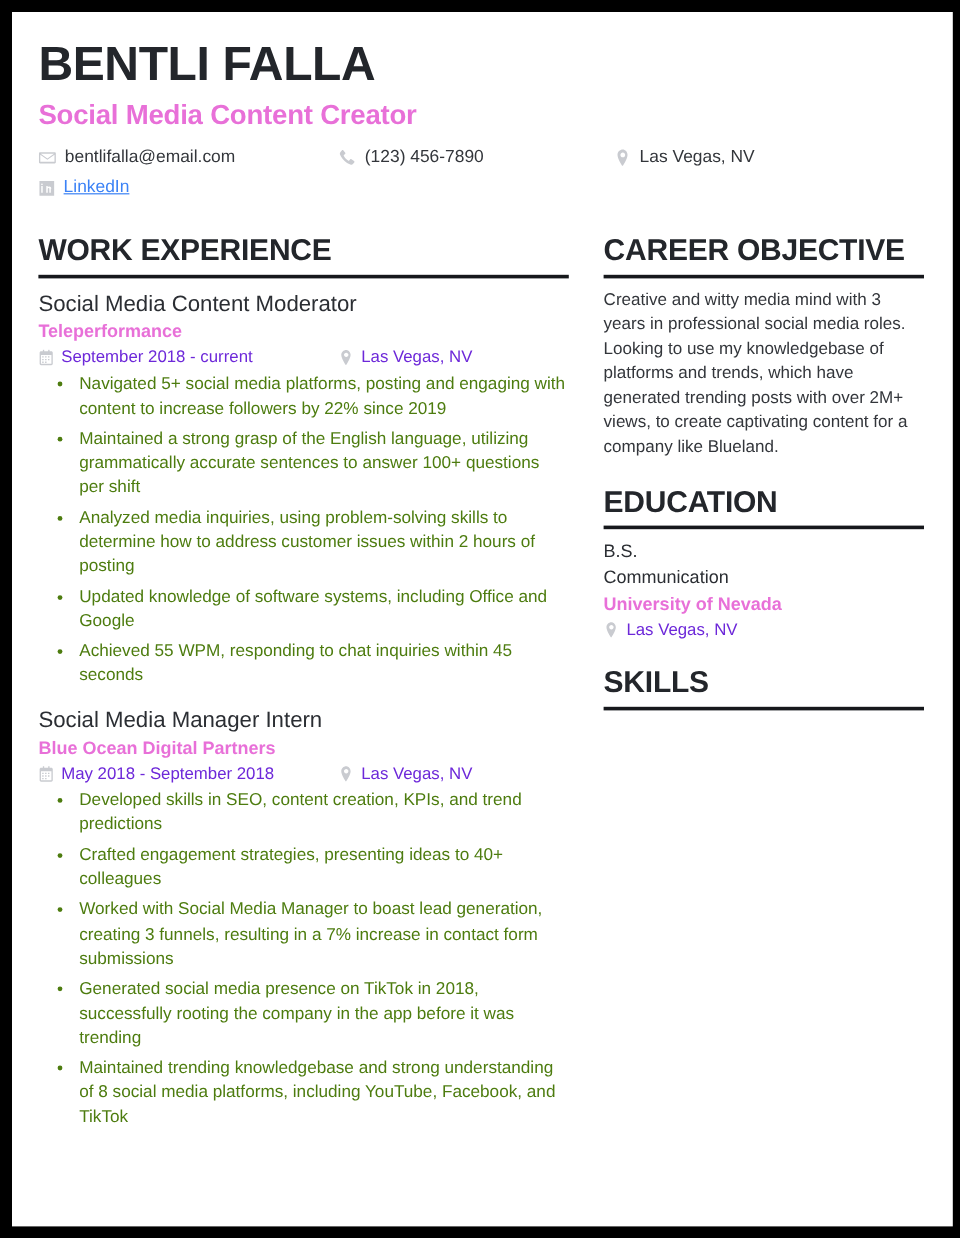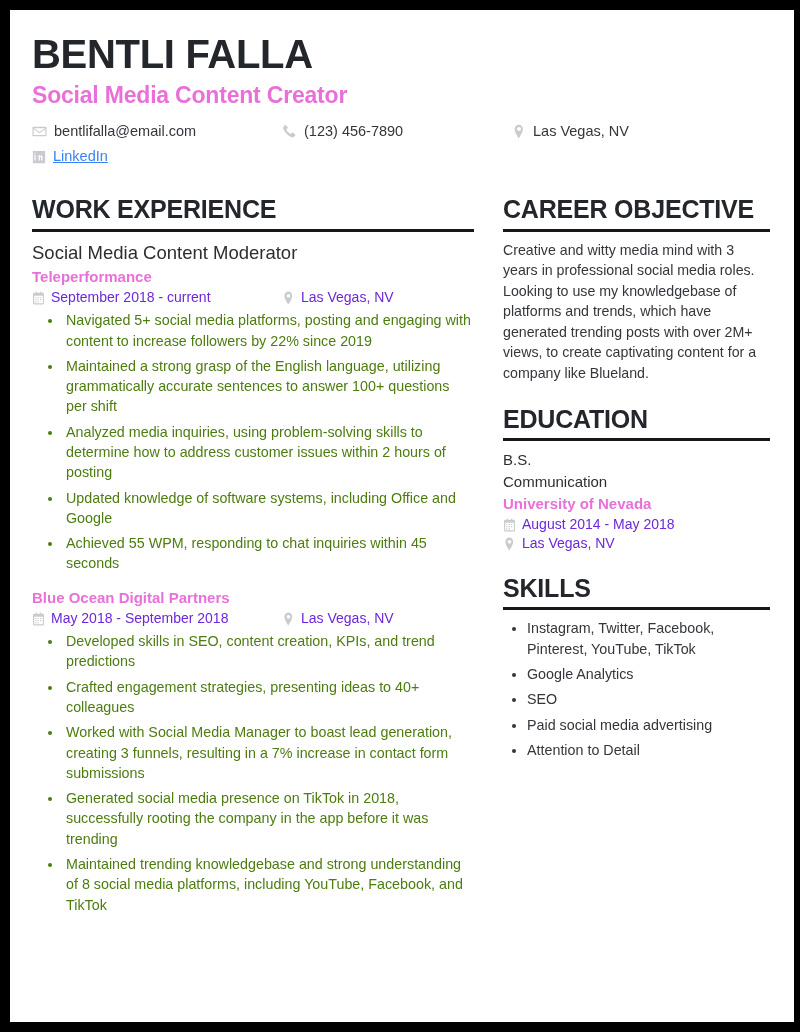--- a/index.html
+++ b/index.html
@@ -285,20 +285,21 @@
             <ul class="bullets">
               <li>Navigated 5+ social media platforms, posting and engaging with content to increase followers by 22% since 2019</li>
               <li>Maintained a strong grasp of the English language, utilizing grammatically accurate sentences to answer 100+ questions per shift</li>
               <li>Analyzed media inquiries, using problem-solving skills to determine how to address customer issues within 2 hours of posting</li>
               <li>Updated knowledge of software systems, including Office and Google</li>
               <li>Achieved 55 WPM, responding to chat inquiries within 45 seconds</li>
             </ul>
           </div>
 
           <div class="job">
+            <div class="job-role">Social Media Manager Intern</div>
             <div class="job-company">Blue Ocean Digital Partners</div>
             <div class="job-meta">
               <div class="meta-date">
                 <div class="meta-item">
                   <span class="ico">
                     <svg width="13" height="14" viewBox="0 0 14 15">
                         <path d="M4 .5v1.3H2.4c-.7 0-1.3.6-1.3 1.3v10c0 .7.6 1.3 1.3 1.3h9.2c.7 0 1.3-.6 1.3-1.3v-10c0-.7-.6-1.3-1.3-1.3H10V.5H8.8v1.3H5.2V.5H4zM2.3 5.1h9.4v8H2.3v-8zm1.1 1.2v1.2h1.3V6.3H3.4zm2.6 0v1.2h1.3V6.3H6zm2.6 0v1.2h1.3V6.3H8.6zM3.4 8.7v1.2h1.3V8.7H3.4zm2.6 0v1.2h1.3V8.7H6zm2.6 0v1.2h1.3V8.7H8.6zM3.4 11.1v1.2h1.3v-1.2H3.4zm2.6 0v1.2h1.3v-1.2H6z"></path>
                       </svg>
                   </span>
                   <span>May 2018 - September 2018</span>
@@ -336,48 +337,31 @@
 
         <div class="section sec-education">
           <div class="section-title">EDUCATION</div>
           <div class="rule"></div>
           <div class="edu-line">B.S.</div>
           <div class="edu-line">Communication</div>
           <div class="edu-school">University of Nevada</div>
           <div class="edu-meta">
             <div class="meta-item">
               <span class="ico">
-                <svg width="13" height="14" viewBox="0 0 14 15">
-                    <path d="M4 .5v1.3H2.4c-.7 0-1.3.6-1.3 1.3v10c0 .7.6 1.3 1.3 1.3h9.2c.7 0 1.3-.6 1.3-1.3v-10c0-.7-.6-1.3-1.3-1.3H10V.5H8.8v1.3H5.2V.5H4zM2.3 5.1h9.4v8H2.3v-8zm1.1 1.2v1.2h1.3V6.3H3.4zm2.6 0v1.2h1.3V6.3H6zm2.6 0v1.2h1.3V6.3H8.6zM3.4 8.7v1.2h1.3V8.7H3.4zm2.6 0v1.2h1.3V8.7H6zm2.6 0v1.2h1.3V8.7H8.6zM3.4 11.1v1.2h1.3v-1.2H3.4zm2.6 0v1.2h1.3v-1.2H6z"></path>
-                  </svg>
-              </span>
-              <span>August 2014 - May 2018</span>
-            </div>
-          </div>
-          <div class="edu-meta">
-            <div class="meta-item">
-              <span class="ico">
                 <svg width="13" height="14" viewBox="0 0 14 16">
                     <path d="M7 .7C4.4.7 2.3 2.8 2.3 5.4c0 3.4 4 9.3 4.2 9.6.1.2.4.2.5 0 .2-.3 4.2-6.2 4.2-9.6C11.2 2.8 9.1.7 7 .7zm0 6.8c-1.2 0-2.1-1-2.1-2.1 0-1.2 1-2.1 2.1-2.1s2.1 1 2.1 2.1c0 1.2-.9 2.1-2.1 2.1z"></path>
                   </svg>
               </span>
               <span>Las Vegas, NV</span>
             </div>
           </div>
         </div>
 
         <div class="section sec-skills">
           <div class="section-title">SKILLS</div>
           <div class="rule"></div>
-          <ul class="skills">
-            <li>Instagram, Twitter, Facebook, Pinterest, YouTube, TikTok</li>
-            <li>Google Analytics</li>
-            <li>SEO</li>
-            <li>Paid social media advertising</li>
-            <li>Attention to Detail</li>
-          </ul>
         </div>
 
       </div>
     </div>
 
   </div>
 </div>
 
 </body></html>

